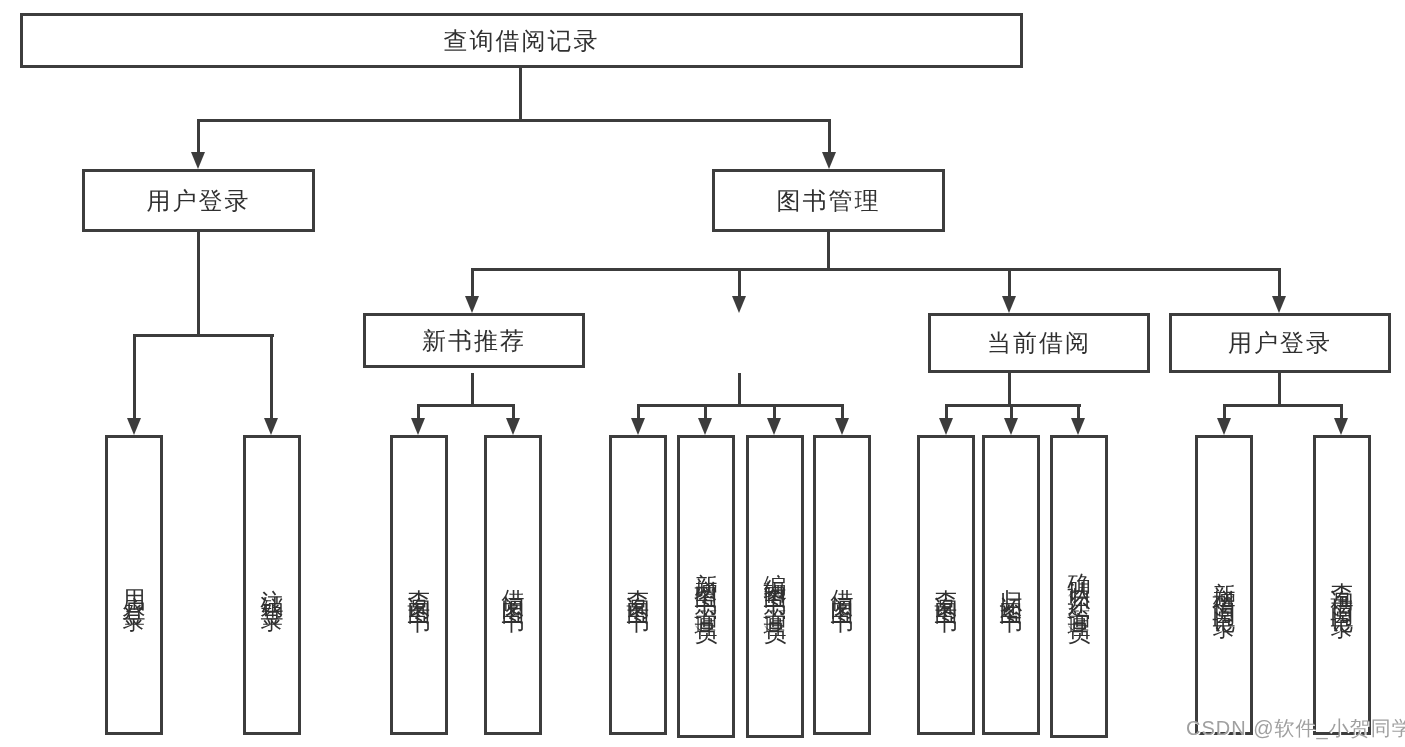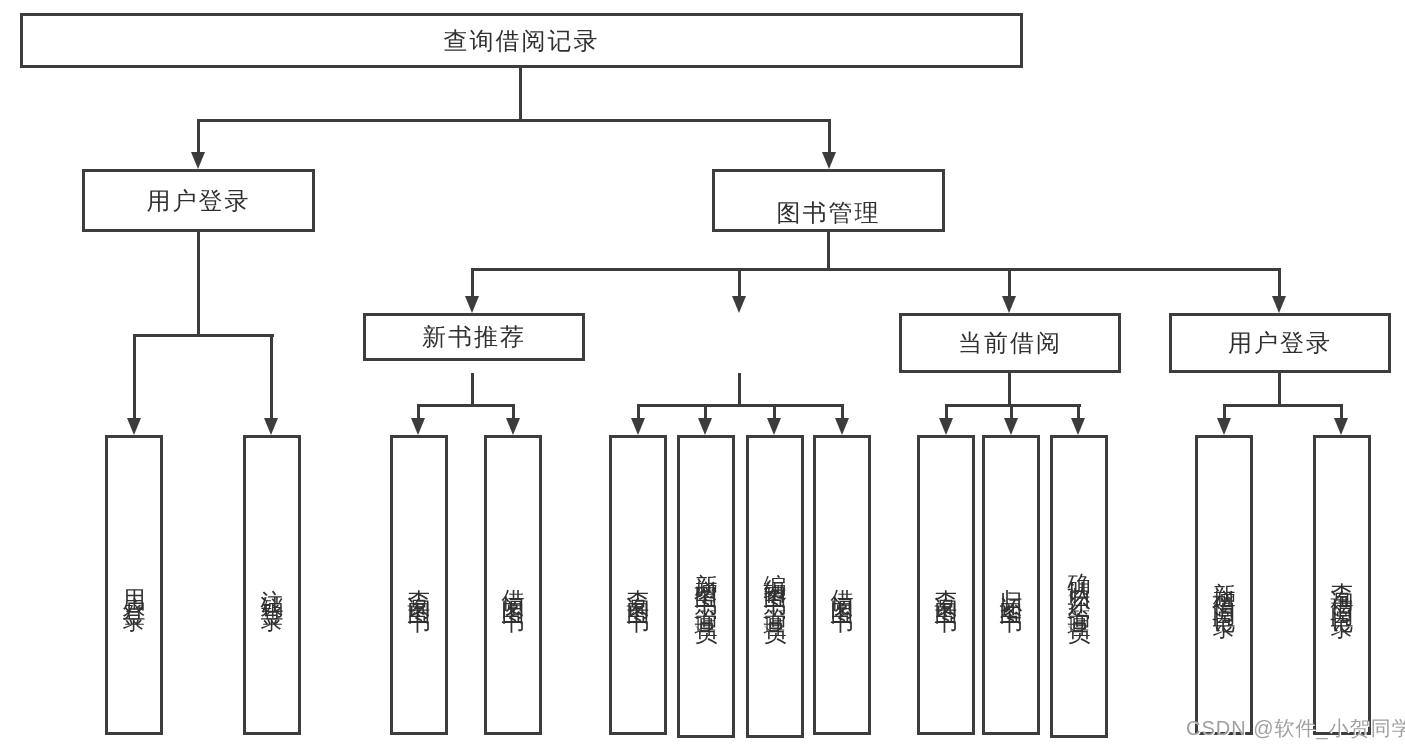--- a/index.html
+++ b/index.html
@@ -36,30 +36,30 @@
 <div id="stage">
 
   <div class="box" style="left:20px;top:13px;width:1003px;height:55px;">
     <span class="hlabel">查询借阅记录</span>
   </div>
 
   <div class="box" style="left:82px;top:169px;width:233px;height:63px;">
     <span class="hlabel">用户登录</span>
   </div>
 
-  <div class="box" style="left:712px;top:169px;width:233px;height:63px;align-items:flex-end;">
+  <div class="box" style="left:712px;top:169px;width:233px;height:63px;">
     <span class="hlabel">图书管理</span>
   </div>
 
-  <div class="box" style="left:363px;top:313px;width:222px;height:48px;">
+  <div class="box" style="left:363px;top:313px;width:222px;height:55px;">
     <span class="hlabel">新书推荐</span>
   </div>
 
 
-  <div class="box" style="left:899px;top:313px;width:222px;height:60px;">
+  <div class="box" style="left:928px;top:313px;width:222px;height:60px;">
     <span class="hlabel">当前借阅</span>
   </div>
 
   <div class="box" style="left:1169px;top:313px;width:222px;height:60px;">
     <span class="hlabel">用户登录</span>
   </div>
 
   <div class="box" style="left:105px;top:435px;width:58px;height:300px;">
     <span class="vlabel">用户登录</span>
   </div>

